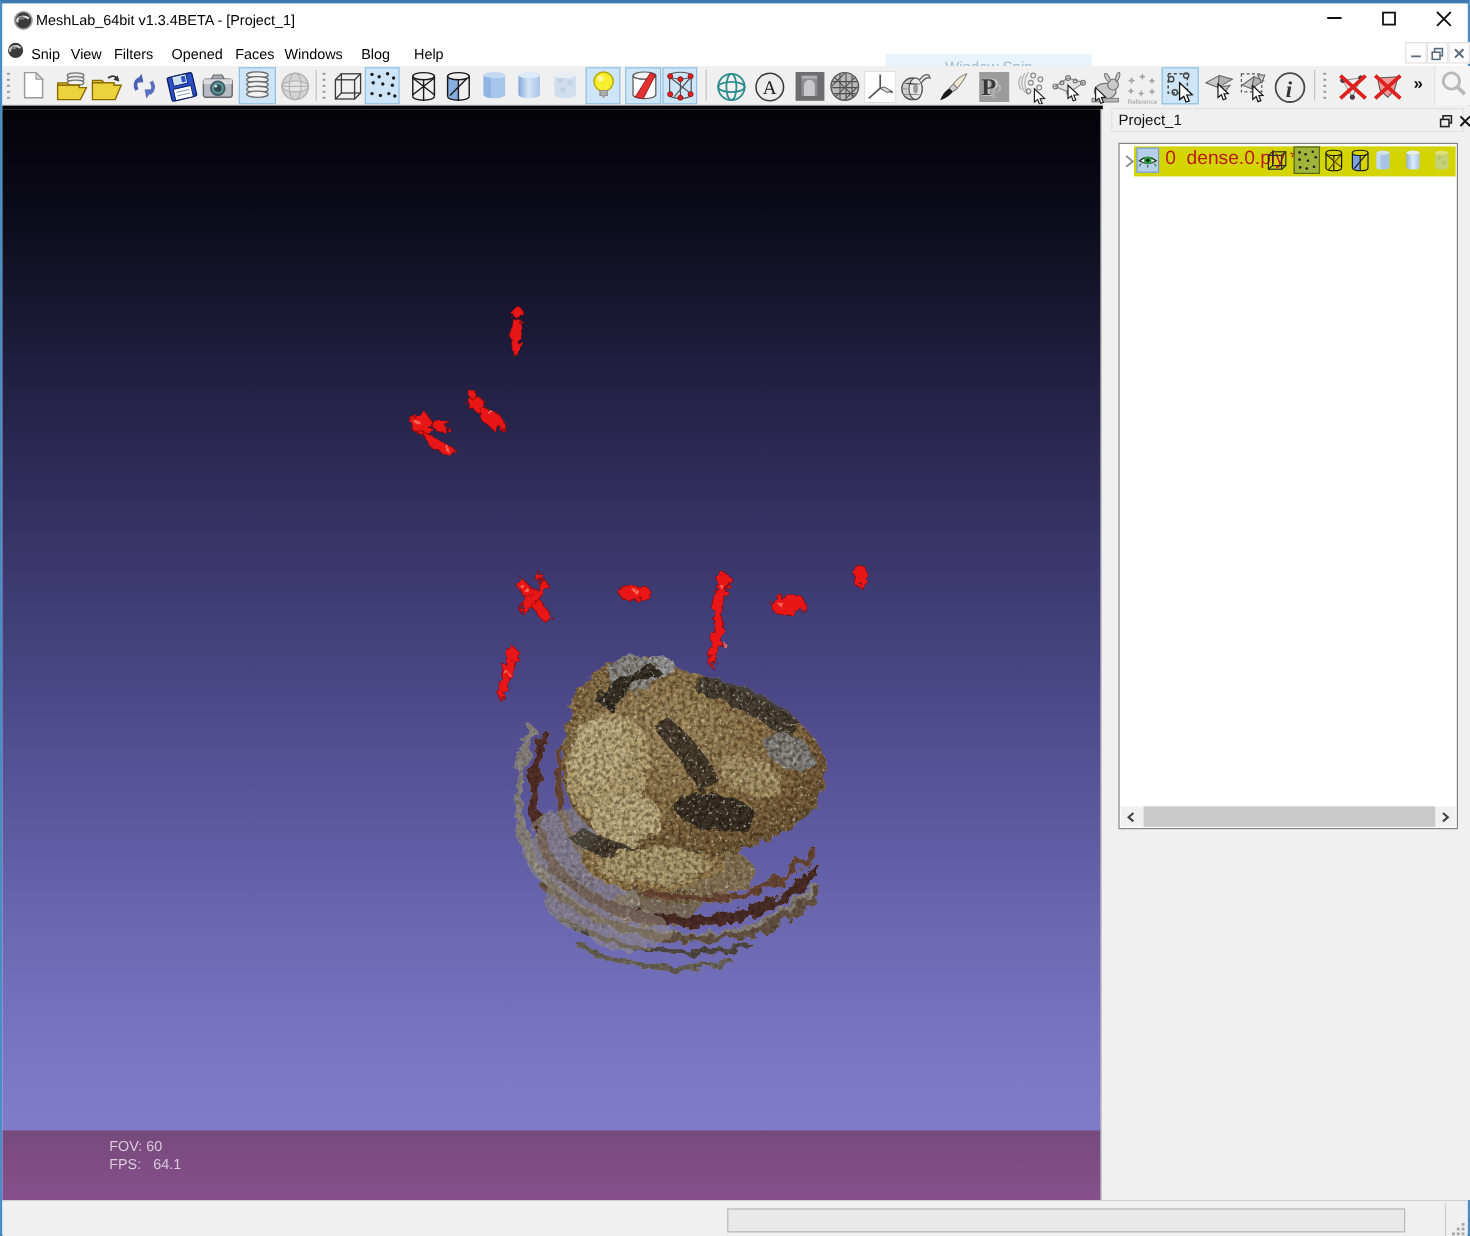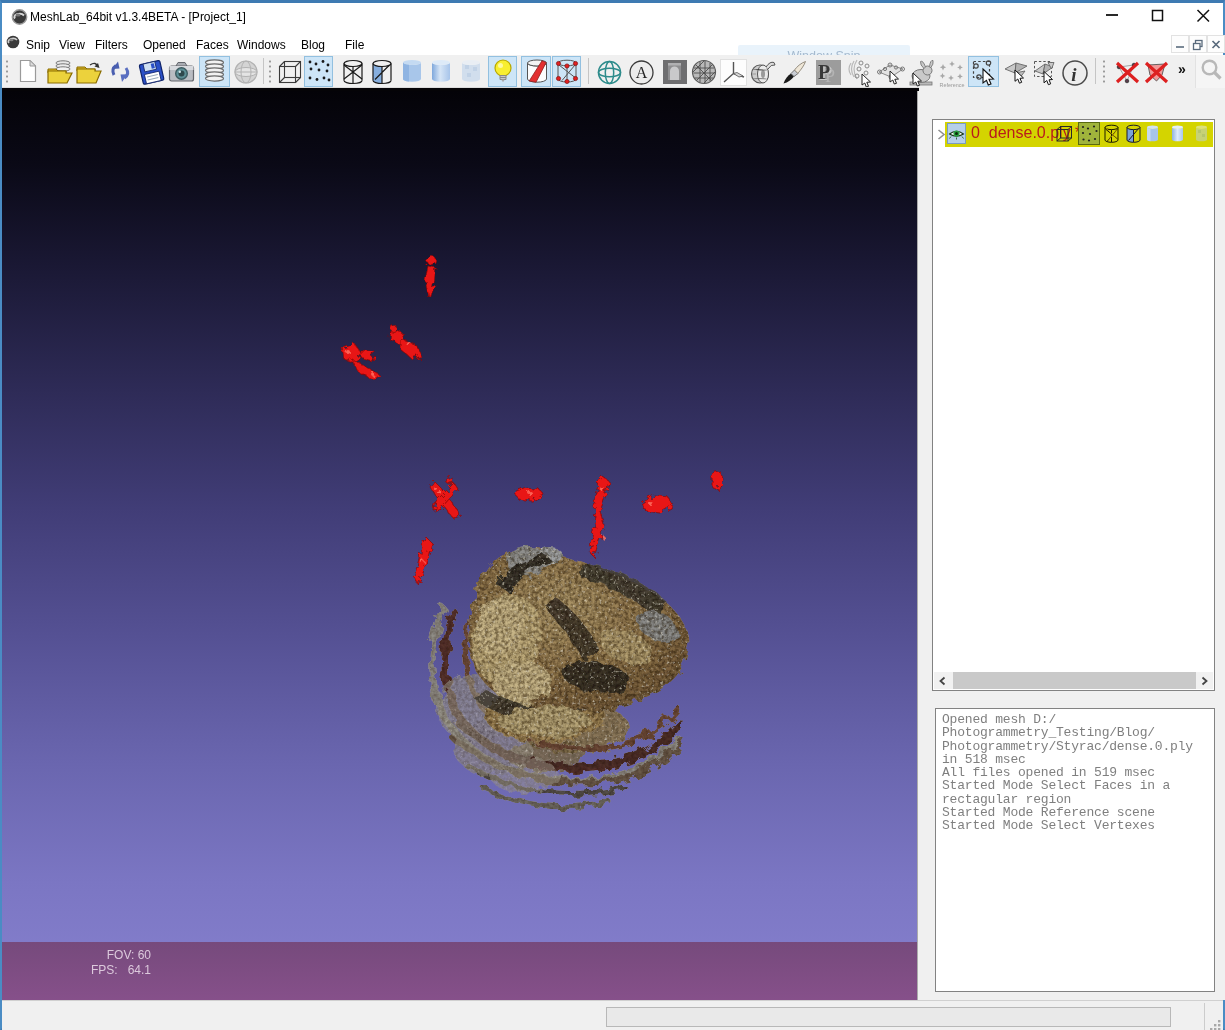--- a/index.html
+++ b/index.html
@@ -10,21 +10,21 @@
 #toolbar{position:absolute;left:0;top:52px;width:100%;height:33px;background:#f0f0f0;}
 .tbtn{position:absolute;top:2px;width:28px;height:28px;}
 .tbtn svg{position:absolute;left:2px;top:2px;}
 .hl{background:#cde5f7;border:1px solid #92c0e0;}
 .hl svg{left:1px;top:1px;}
 .tsep{position:absolute;top:3px;width:1px;height:26px;background:#c5c5c5;}
 .thandle{position:absolute;top:4px;width:4px;height:25px;background-image:radial-gradient(circle,#9a9a9a 1px,transparent 1.2px);background-size:4px 5px;}
 #mditop{position:absolute;left:0;top:84px;width:917px;height:1px;background:#dcdcdc;}
 #viewport{position:absolute;left:0;top:88px;width:915px;height:909px;background:linear-gradient(to bottom,#040308 0%,#0a0916 8%,#1b1936 20%,#2e2b57 33%,#413d77 46%,#555194 60%,#6a66af 74%,#7b76c3 87%,#8781cf 100%);overflow:hidden;}
 #pbar{position:absolute;left:0;top:851px;width:915px;height:58px;background:linear-gradient(to bottom,#764a7c,#86508a);}
-.ptext{position:absolute;font-size:12px;color:#dcc9dc;line-height:15px;text-align:right;}
+.ptext{position:absolute;font-size:12px;color:#dcc9dc;line-height:15px;}
 #dock{position:absolute;left:919px;top:85px;width:304px;height:912px;background:#f0f0f0;}
 #projhdr{position:absolute;left:5px;top:2px;width:294px;height:20px;background:#f0f0f0;border:1px solid #e2e2e2;}
 #projhdr span{position:absolute;left:5px;top:2px;font-size:12.5px;color:#111;}
 #layerbox{position:absolute;left:11px;top:31px;width:283px;height:572px;background:#fff;border:1px solid #828282;}
 #layerrow{position:absolute;left:12px;top:2px;width:268px;height:25px;background:#d4d400;}
 #lscroll{position:absolute;left:1px;bottom:1px;width:279px;height:17px;background:#f1f1f1;}
 #logbox{position:absolute;left:14px;top:620px;width:280px;height:284px;background:#fff;border:1px solid #828282;font-family:"Liberation Mono",monospace;font-size:13px;line-height:13.3px;letter-spacing:-0.2px;color:#7f7f7f;padding:4px 0 0 6px;white-space:pre;}
 #statusbar{position:absolute;left:0;top:997px;width:1221px;height:31px;background:#f0f0f0;border-top:1px solid #d0d0d0;}
 #progress{position:absolute;left:604px;top:6px;width:565px;height:20px;background:#e9e9e9;border:1px solid #b8b8b8;}
 #grip{position:absolute;right:2px;bottom:3px;width:11px;height:11px;}
@@ -57,21 +57,21 @@
         <path d="M3 8 A4 2.5 0 0 1 11 5" fill="none" stroke="#ccc" stroke-width="1.8"></path>
         <ellipse cx="5.5" cy="5" rx="2" ry="1.2" fill="#808080"></ellipse>
       </svg>
     <span class="mi" style="left:24px">Snip</span>
     <span class="mi" style="left:57px">View</span>
     <span class="mi" style="left:93px">Filters</span>
     <span class="mi" style="left:141px">Opened</span>
     <span class="mi" style="left:194px">Faces</span>
     <span class="mi" style="left:235px">Windows</span>
     <span class="mi" style="left:299px">Blog</span>
-    <span class="mi" style="left:343px">File</span>
+    <span class="mi" style="left:343px">Help</span>
     <div class="mdibtn" style="left:1169px"><svg width="16" height="17">
           <line x1="4" y1="11" x2="12" y2="11" stroke="#5a6b7d" stroke-width="1.6"></line>
         </svg></div>
     <div class="mdibtn" style="left:1187px"><svg width="16" height="17">
           <rect x="5.5" y="4.5" width="6.5" height="6" fill="none" stroke="#5a6b7d" stroke-width="1.3"></rect>
           <rect x="3.5" y="7.5" width="6.5" height="6" fill="#fdfdfd" stroke="#5a6b7d" stroke-width="1.3"></rect>
         </svg></div>
     <div class="mdibtn" style="left:1205px"><svg width="16" height="17">
           <path d="M4.5 5 L11.5 12 M11.5 5 L4.5 12" stroke="#5a6b7d" stroke-width="1.7"></path>
         </svg></div>
@@ -550,20 +550,30 @@
         <circle cx="650" cy="414" r="2"></circle>
           <circle cx="601" cy="446" r="1.8"></circle>
           <circle cx="420" cy="470" r="1.8"></circle>
       </g>
     </svg>
     <div id="pbar">
       <div class="ptext" style="left:89px;top:6px">FOV: 60<br>FPS: &nbsp;&nbsp;64.1</div>
     </div>
   </div>
   <div id="dock">
+    <div id="projhdr">
+        <span>Project_1</span>
+      <svg style="position:absolute;left:272px;top:4px" width="12" height="12">
+          <rect x="3.5" y="1.5" width="7" height="6" fill="none" stroke="#222" stroke-width="1.3"></rect>
+          <rect x="1.5" y="4.5" width="7" height="6" fill="#f0f0f0" stroke="#222" stroke-width="1.3"></rect>
+        </svg>
+      <svg style="position:absolute;left:288px;top:4px" width="12" height="12">
+          <path d="M2 2 L10 10 M10 2 L2 10" stroke="#111" stroke-width="1.6"></path>
+        </svg>
+    </div>
     <div id="layerbox">
       <svg style="position:absolute;left:4px;top:9px" width="9" height="11">
           <path d="M1.5 1 L7 5.5 L1.5 10" fill="none" stroke="#909090" stroke-width="1.6"></path>
         </svg>
         <div id="layerrow">
         <div style="position:absolute;left:2px;top:1px;width:19px;height:21px;background:#b5cfe8;border:1px solid #7a9cc0">
           <svg width="17" height="19" viewBox="0 0 17 19">
               <path d="M1.5 10 Q8.5 4.5 15.5 10 Q8.5 14.5 1.5 10 z" fill="#fff" stroke="#1a3a1a" stroke-width="1.1"></path>
               <circle cx="8.5" cy="9.6" r="3.1" fill="#28a040"></circle>
               <circle cx="8.5" cy="9.6" r="1.5" fill="#0a2a0a"></circle>
@@ -641,29 +651,20 @@
       <div id="lscroll">
         <svg style="position:absolute;left:4px;top:4px" width="9" height="10">
             <path d="M6.5 1.5 L2.5 5 L6.5 8.5" fill="none" stroke="#444" stroke-width="1.8"></path>
           </svg>
         <div style="position:absolute;left:19px;top:0px;width:243px;height:17px;background:#c9c9c9"></div>
         <svg style="position:absolute;right:4px;top:4px" width="9" height="10">
             <path d="M2.5 1.5 L6.5 5 L2.5 8.5" fill="none" stroke="#444" stroke-width="1.8"></path>
           </svg>
       </div>
     </div>
-    <div id="logbox">Opened mesh D:/
-Photogrammetry_Testing/Blog/
-Photogrammetry/Styrac/dense.0.ply
-in 518 msec
-All files opened in 519 msec
-Started Mode Select Faces in a
-rectagular region
-Started Mode Reference scene
-Started Mode Select Vertexes</div>
   </div>
   <div id="statusbar">
     <div id="progress"></div>
     <div style="position:absolute;left:1202px;top:2px;width:1px;height:27px;background:#cccccc"></div>
     <div id="grip"><svg width="11" height="11">
           <g fill="#a8a8a8">
             <rect x="8" y="0" width="2.4" height="2.4"></rect>
             <rect x="8" y="4" width="2.4" height="2.4"></rect>
             <rect x="4" y="4" width="2.4" height="2.4"></rect>
             <rect x="8" y="8" width="2.4" height="2.4"></rect>

